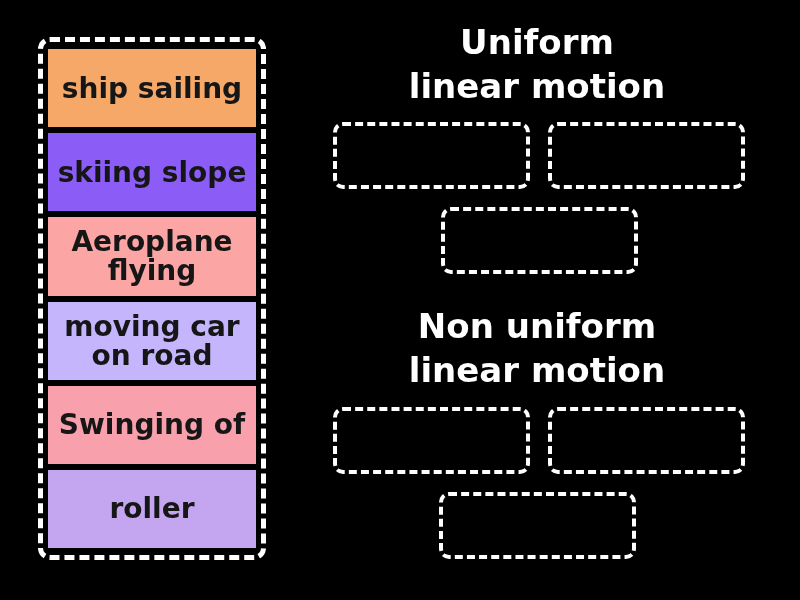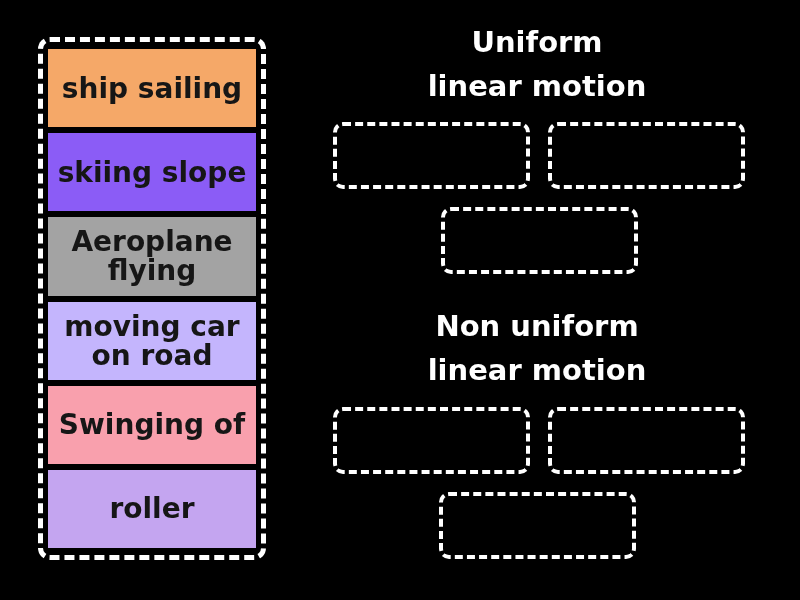--- a/index.html
+++ b/index.html
@@ -45,21 +45,21 @@
     user-select: none;
   }
   .tile span { display: block; }
   
   .group-title {
     position: absolute;
     left: 305px;
     width: 464px;
     text-align: center;
     color: #ffffff;
-    font-size: 29px;
+    font-size: 34px;
     font-weight: 700;
     line-height: 44px;
   }
   #group-title-uniform { top: 20px; }
   #group-title-nonuniform { top: 304px; }
   
   .drop-zone {
     position: absolute;
     width: 197px;
     height: 67px;
@@ -82,21 +82,21 @@
   <div id="source-panel">
 
     <div class="tile" style="background-color: rgb(245, 168, 104);">
       <span>ship sailing</span>
     </div>
 
     <div class="tile" style="background-color: #8b5cf6; text-align: center;">
       <span>skiing slope</span>
     </div>
 
-    <div class="tile" style="background-color: #a3a3a3;">
+    <div class="tile" style="background-color: #fca5a5;">
       <span>Aeroplane</span>
       <span>flying</span>
     </div>
 
     <div class="tile" style="background-color: #c4b5fd;">
       <span>moving car</span>
       <span>on road</span>
     </div>
 
     <div class="tile" style="background-color: rgb(249, 160, 173);">

